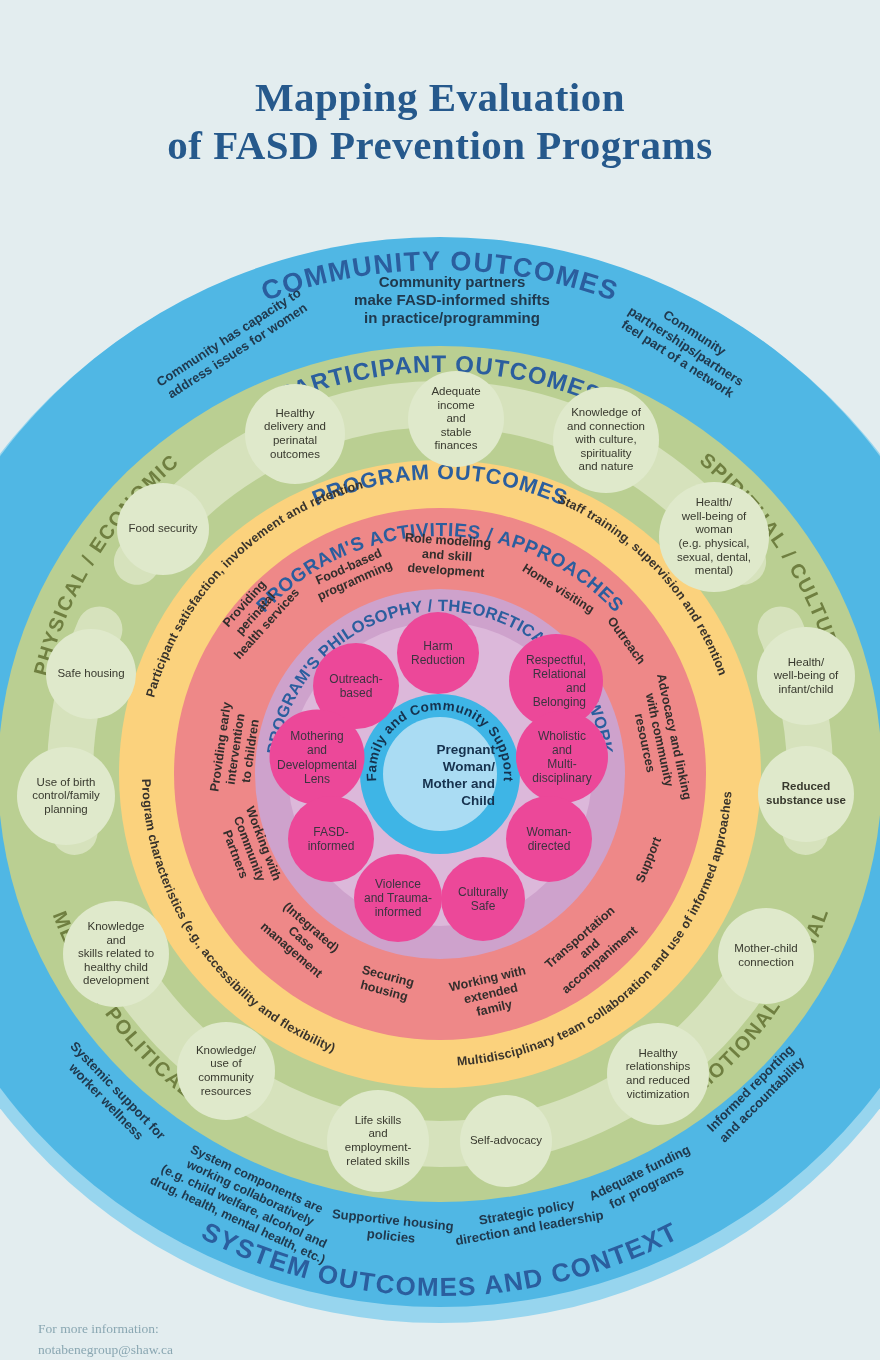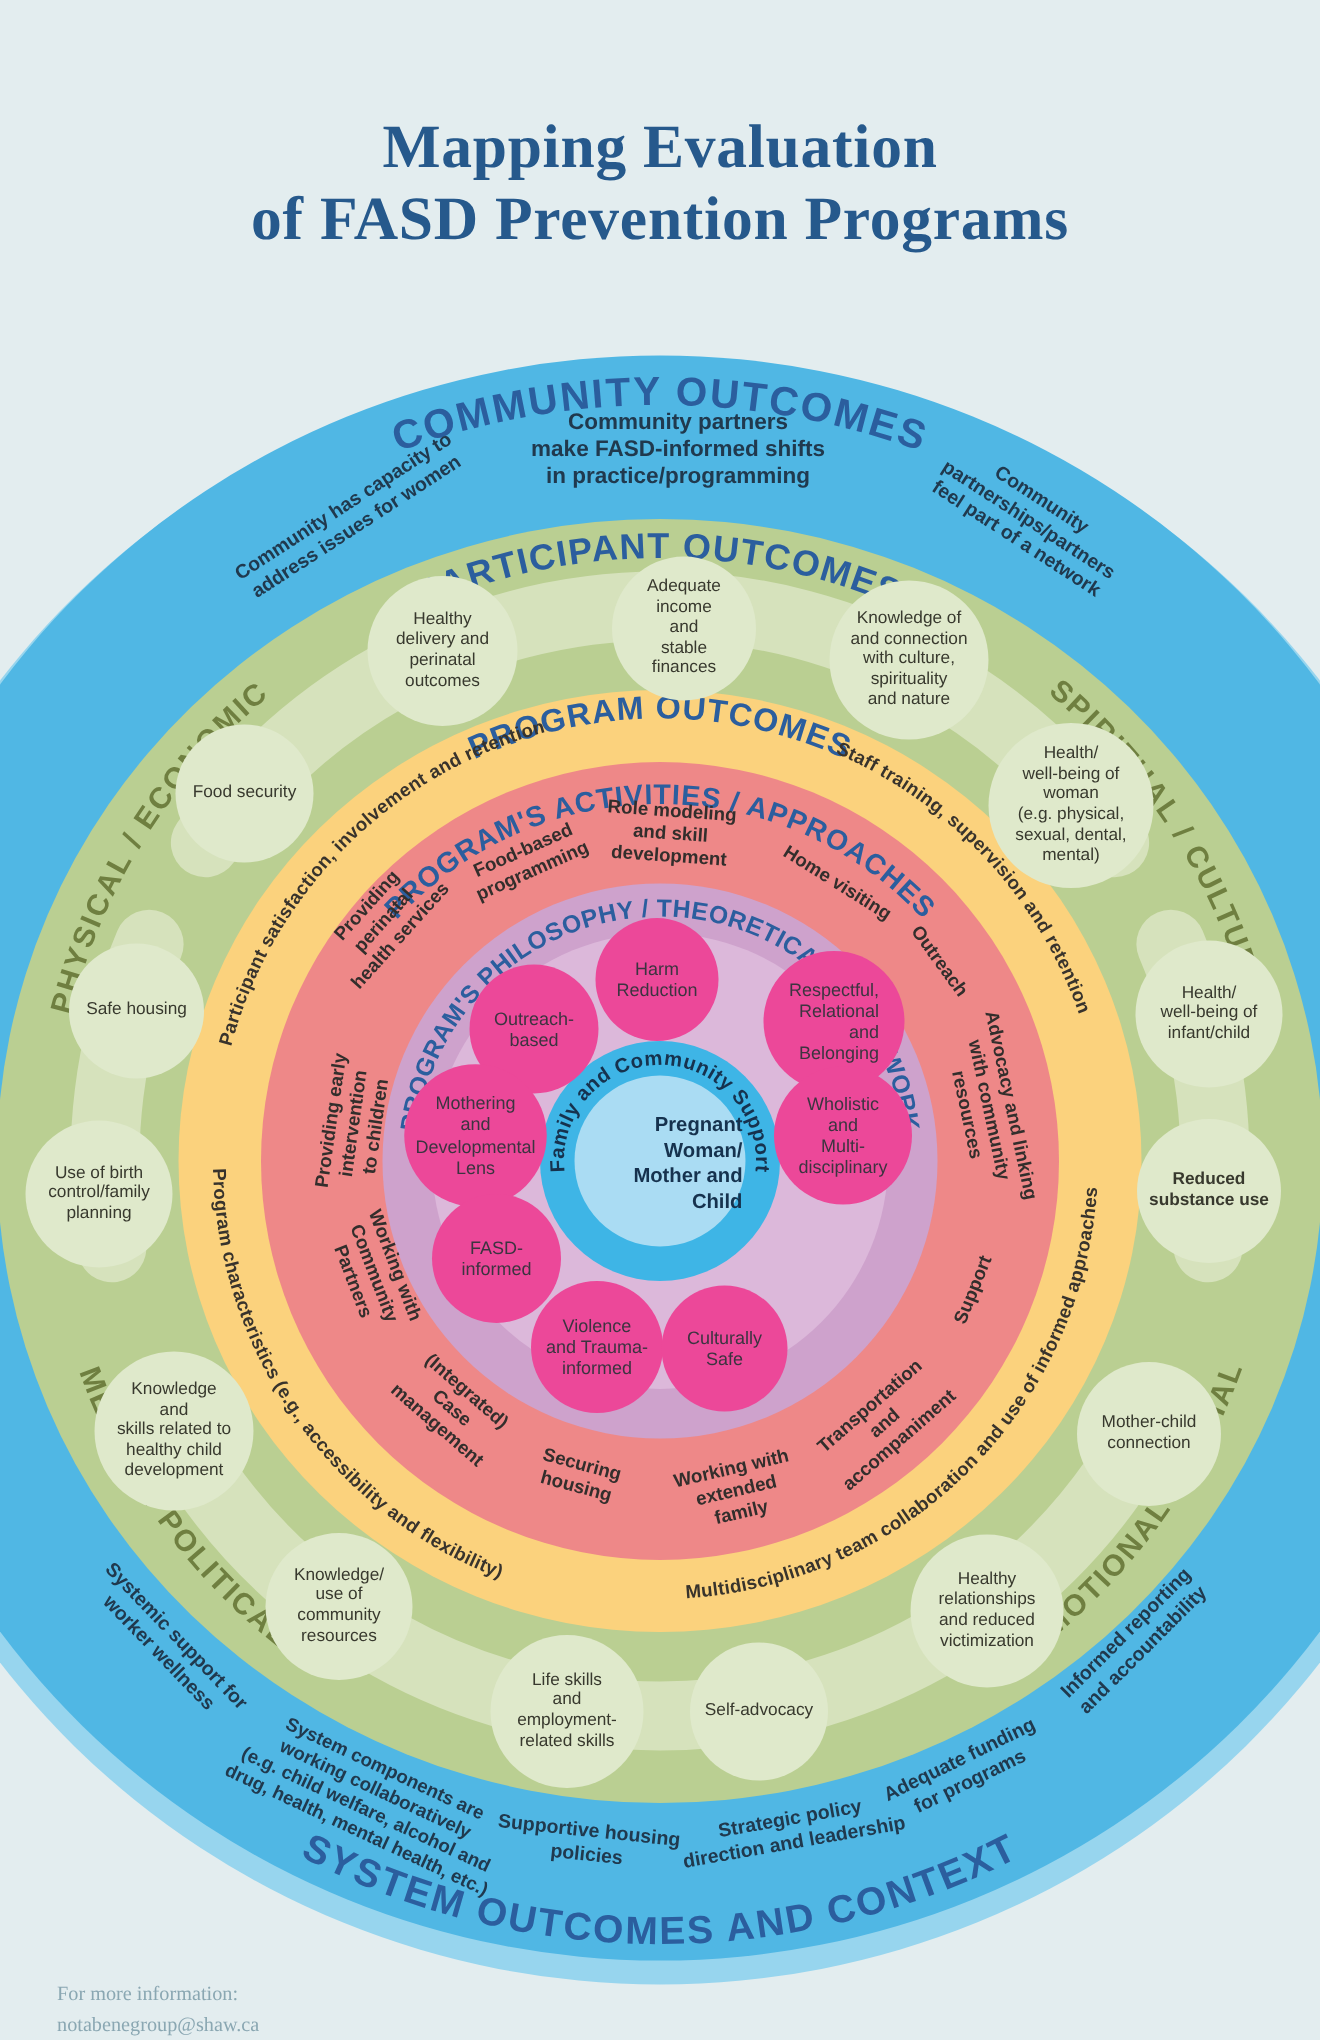--- a/index.html
+++ b/index.html
@@ -231,20 +231,22 @@
   <div class="bub pb" style="left:562px;top:709px;width:92px;height:92px;">Wholistic
 and
 Multi-
 disciplinary</div>
   <div class="bub pb" style="left:317px;top:709px;width:95px;height:95px;">Mothering
 and
 Developmental
 Lens</div>
   <div class="bub pb" style="left:331px;top:791px;width:86px;height:86px;">FASD-
 informed</div>
+  <div class="bub pb" style="left:549px;top:791px;width:86px;height:86px;">Woman-
+directed</div>
   <div class="bub pb" style="left:398px;top:850px;width:88px;height:88px;">Violence
 and Trauma-
 informed</div>
   <div class="bub pb" style="left:483px;top:851px;width:84px;height:84px;">Culturally
 Safe</div>
 
   <div class="centerTxt">Pregnant
 Woman/
 Mother and
 Child</div>

